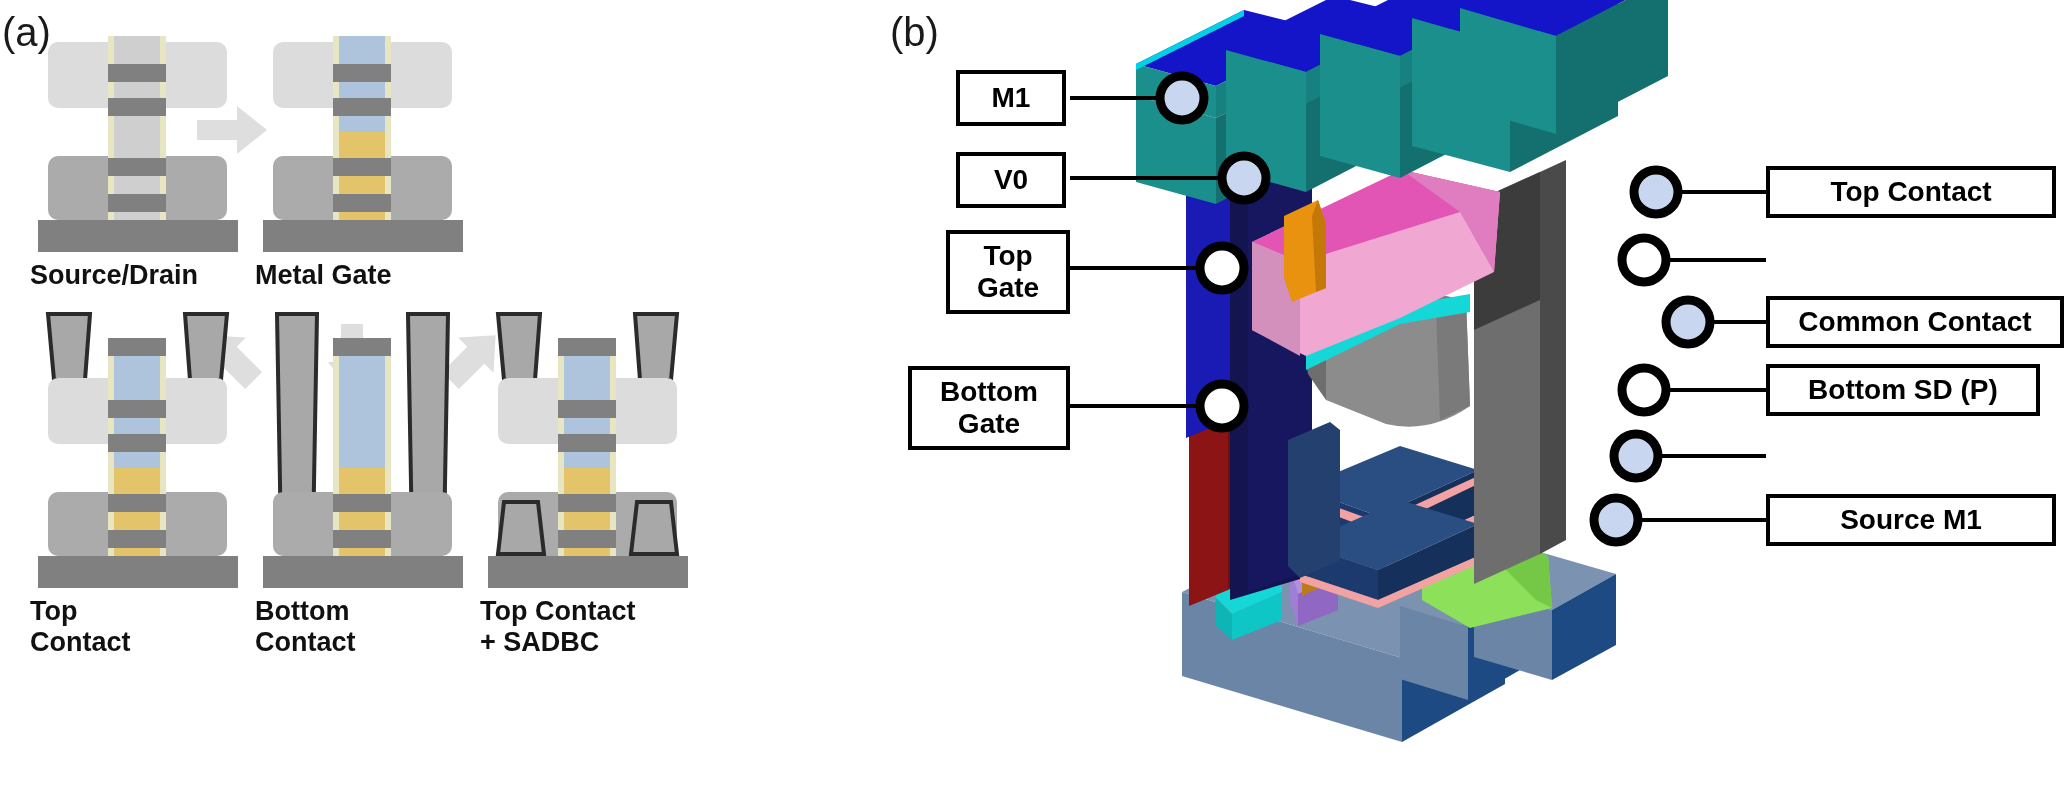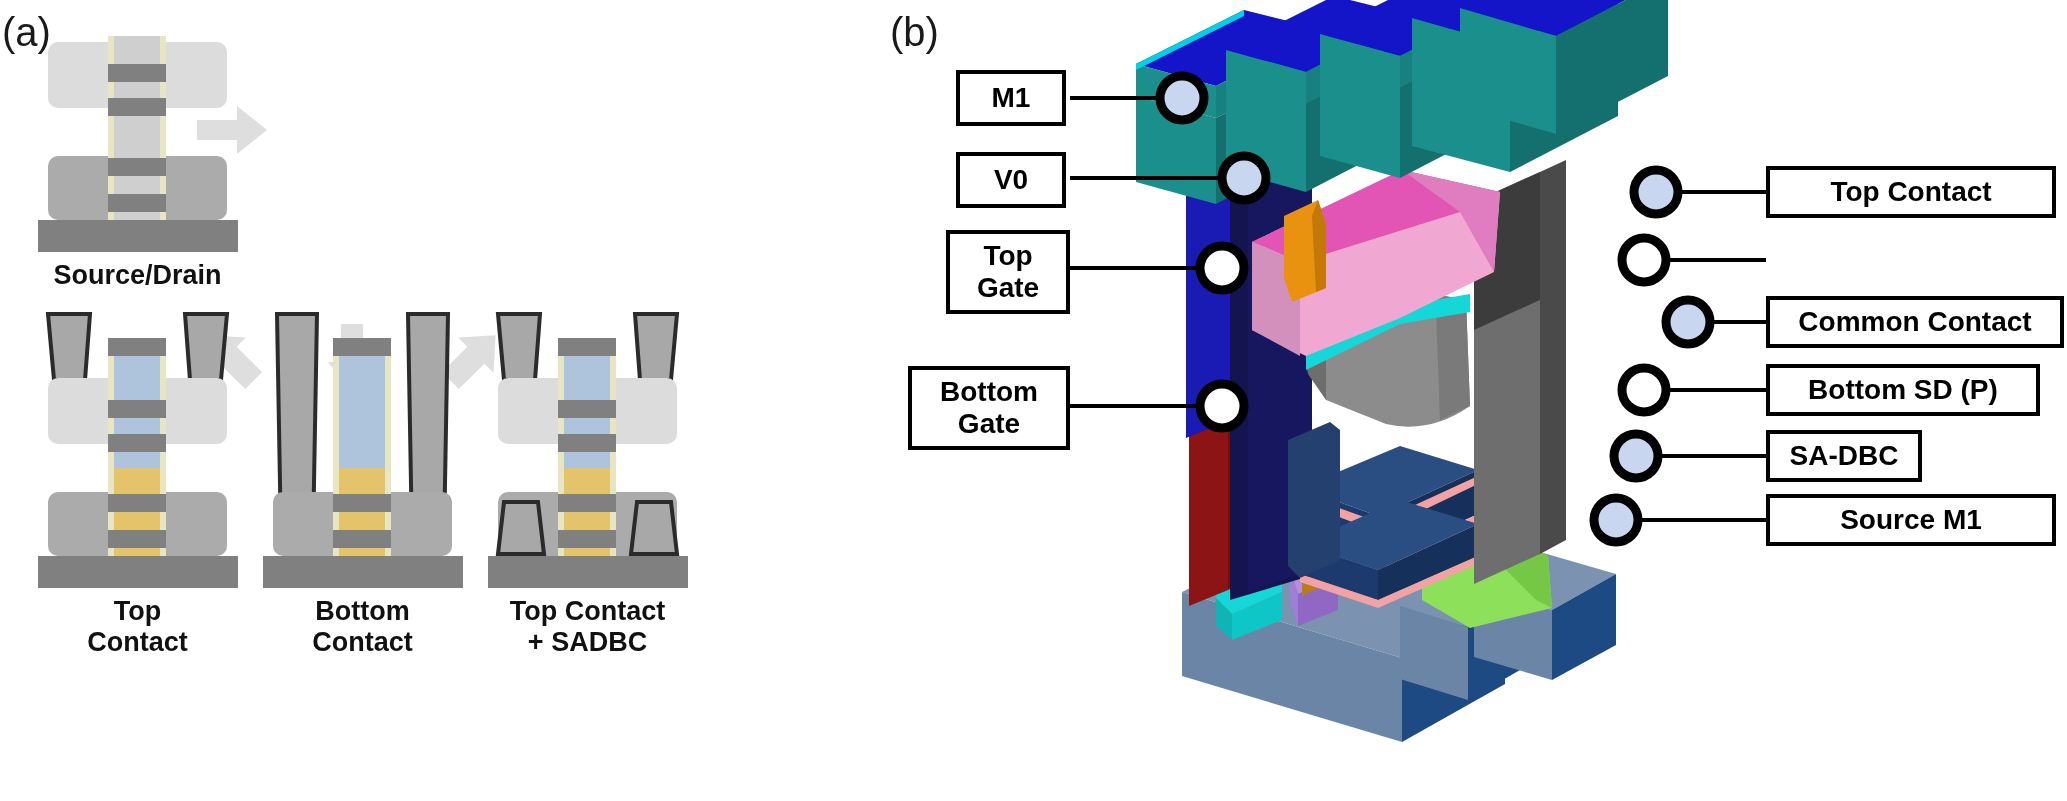--- a/index.html
+++ b/index.html
@@ -25,21 +25,21 @@
     font-weight: 400;
     letter-spacing: 0px;
   }
   
   .cell {
     position: absolute;
   }
   .cell-caption {
     position: absolute;
     width: 100%;
-    text-align: center;
+    text-align: left;
     font-weight: bold;
     font-size: 27px;
     color: #111111;
     line-height: 1.15;
     font-family: "Liberation Sans", sans-serif;
     white-space: pre-line;
   }
   .substrate {
     position: absolute;
     background: #808080;
@@ -109,20 +109,35 @@
     <div class="nanosheet" style="left:78px; top:166px; width:58px; height:18px;"></div>
 
     <div class="substrate" style="left:8px; top:192px; width:200px; height:32px;"></div>
     <div class="cell-caption" style="left:0; top:232px;">Source/Drain</div>
   </div>
 
   <svg class="arrow-svg" style="left:193px; top:100px;" width="80" height="60" viewBox="0 0 80 60">
     <path d="M4 20 L44 20 L44 6 L74 30 L44 54 L44 40 L4 40 Z" fill="#dedede"></path>
   </svg>
 
+  <div class="cell" style="left:255px; top:28px; width:215px; height:250px;">
+    <div class="sd-block sd-top" style="left:18px; top:14px; width:70px; height:66px;"></div>
+    <div class="sd-block sd-top" style="left:127px; top:14px; width:70px; height:66px;"></div>
+    <div class="sd-block sd-bot" style="left:18px; top:128px; width:70px; height:64px;"></div>
+    <div class="sd-block sd-bot" style="left:127px; top:128px; width:70px; height:64px;"></div>
+    <div class="pillar" style="left:78px; top:8px; width:58px; height:184px;"></div>
+    <div class="pillar-core core-blue" style="left:84px; top:8px; width:46px; height:96px;"></div>
+    <div class="pillar-core core-gold" style="left:84px; top:104px; width:46px; height:88px;"></div>
+    <div class="nanosheet" style="left:78px; top:36px; width:58px; height:18px;"></div>
+    <div class="nanosheet" style="left:78px; top:70px; width:58px; height:18px;"></div>
+    <div class="nanosheet" style="left:78px; top:130px; width:58px; height:18px;"></div>
+    <div class="nanosheet" style="left:78px; top:166px; width:58px; height:18px;"></div>
+    <div class="substrate" style="left:8px; top:192px; width:200px; height:32px;"></div>
+    <div class="cell-caption" style="left:0; top:232px;">Metal Gate</div>
+  </div>
 
   <svg class="arrow-svg" style="left:196px; top:318px;" width="70" height="80" viewBox="0 0 70 80">
     <g transform="rotate(135 35 40)">
       <path d="M23 8 L47 8 L47 44 L60 44 L35 72 L10 44 L23 44 Z" fill="#dedede"></path>
     </g>
   </svg>
   <svg class="arrow-svg" style="left:322px; top:318px;" width="60" height="80" viewBox="0 0 60 80">
     <path d="M19 6 L41 6 L41 44 L54 44 L30 74 L6 44 L19 44 Z" fill="#dedede"></path>
   </svg>
   <svg class="arrow-svg" style="left:438px; top:318px;" width="70" height="80" viewBox="0 0 70 80">
@@ -377,20 +392,17 @@
 
   <div class="callout" style="left:1766px; top:166px; width:290px; height:52px;">
     <span>Top Contact</span>
   </div>
   <div class="callout" style="left:1766px; top:364px; width:274px; height:52px;">
     <span>Bottom SD (P)</span>
   </div>
   <div class="callout" style="left:1766px; top:296px; width:298px; height:52px;">
     <span>Common Contact</span>
   </div>
-  <div class="callout" style="left:1766px; top:430px; width:156px; height:52px;">
-    <span>SA-DBC</span>
-  </div>
   <div class="callout" style="left:1766px; top:494px; width:290px; height:52px;">
     <span>Source M1</span>
   </div>
 
 </div>
 
 </body></html>

